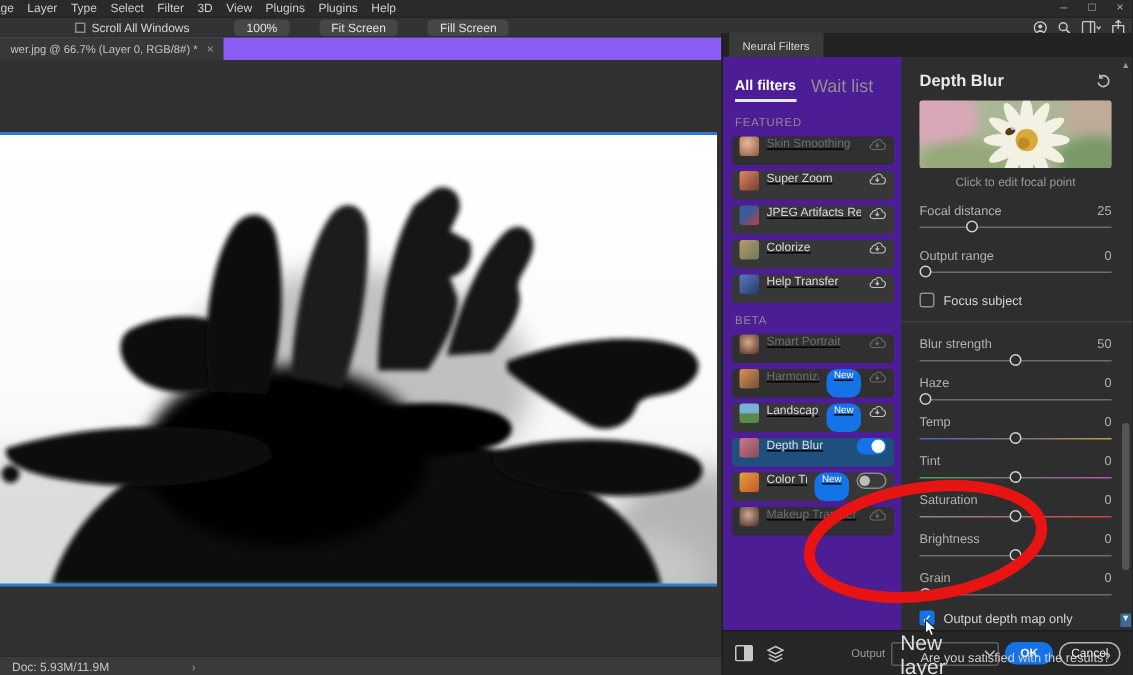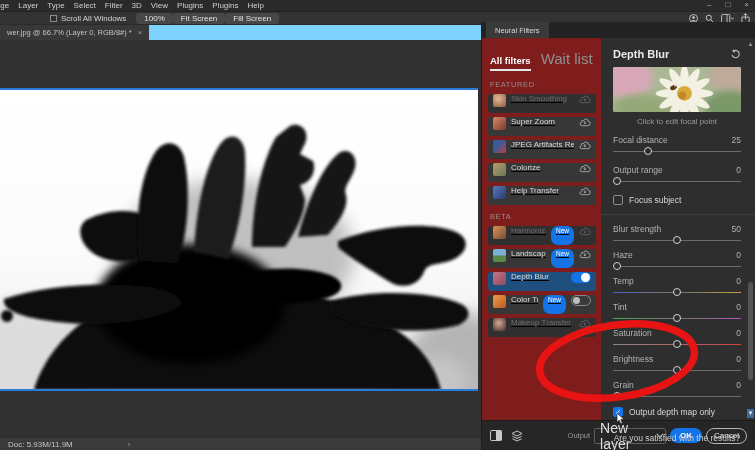--- a/index.html
+++ b/index.html
@@ -12,28 +12,28 @@
              color:#cfcfcf; font-size:8px; gap:9px; padding-left:0; margin-left:-13px;
              position:relative; }
   .menubar .menu { white-space:nowrap; cursor:default; }
   .winctl { position:absolute; right:6px; top:0; display:flex; gap:14px; color:#b5b5b5; font-size:8px; }
 
   
   .optionsbar { height:13px; background:#333333; border-top:1px solid #222;
                 display:flex; align-items:center; font-size:8px; color:#d6d6d6; position:relative;padding-left:44px; }
   .ob-check { width:7px; height:7px; border:1px solid #8a8a8a; background:#2d2d2d; margin:0 4px 0 6px; }
   .ob-label { margin-right:10px; }
-  .ob-btn { background:#474747; border-radius:3px; padding:1px 8px; margin-left:0;
+  .ob-btn { background:#474747; border-radius:3px; padding:1px 8px; margin-left:20px;
             color:#e2e2e2; font-size:8px; line-height:9px; }
   .ob-icons { position:absolute; right:5px; top:1px; display:flex; align-items:center; gap:7px; }
   .ob-icons svg { display:block; }
 
   
   .leftstack { position:absolute; left:0; top:25px; width:481px; bottom:0; background:#313131; }
-  .tabbar { height:15px; background:#7dd3fc; display:flex; }
+  .tabbar { height:15px; background:#8b5cf6; display:flex; }
   .doctab { background:#383838; color:#c3c3c3; font-size:7.5px; display:flex; align-items:center;
             gap:6px; padding:0 7px; max-width:150px; white-space:nowrap; }
   .doctab .tclose { color:#9a9a9a; font-size:8px; }
 
   
   .canvas-area { position:absolute; left:0; top:15px; right:0; bottom:13px; background:#313131; overflow:hidden; }
   .canvas-white { position:absolute; left:0; top:49px; width:478px; height:301px;
                   background:linear-gradient(180deg,#ffffff 0%,#fbfbfb 55%,#ededed 100%); }
   .guide { position:absolute; left:0; width:100%; height:2px; background:#2b7cd9; z-index:5; }
   .guide.top { top:-1px; } .guide.bottom { bottom:-1px; }
@@ -46,24 +46,24 @@
 
   
   .panel { position:absolute; left:481px; top:22px; width:274px; bottom:0; background:#2d2d2d;
            border-left:1px solid #1d1d1d; display:flex; flex-direction:column; }
   .panel-tabstrip { height:16px; background:#232323; display:flex; }
   .panel-tab { background:#3a3a3a; color:#d8d8d8; font-size:7.5px; padding:0 9px;
                display:flex; align-items:center; margin-left:4px; }
   .panel-body { flex:1; display:flex; min-height:0; }
 
   
-  .filter-col { width:119px; background:#7f1d1d; padding:8px 5px 0 6px; }
+  .filter-col { width:119px; background:#4c1d95; padding:8px 5px 0 6px; }
   .ltabs { display:flex; gap:10px; align-items:flex-end; margin:4px 0 9px 2px; }
   .ltab-active { color:#fff; font-size:9.5px; font-weight:bold; border-bottom:2px solid #e8e8e8; padding-bottom:3px; }
-  .ltab { color:#8f8f8f; font-size:15px; padding-bottom:4px; }
+  .ltab { color:#8f8f8f; font-size:12px; padding-bottom:4px; }
   .sect { color:#8f8f8f; font-size:7.5px; letter-spacing:.6px; margin:7px 0 5px 2px; }
   .frow { height:19px; border-radius:3px; background:#373737; display:flex; 
           margin-bottom:4px; padding:0 5px; gap:5px;text-decoration:underline; }
   .frow.disabled { background:#303030; }
   .frow.disabled .flabel { color:#6f6f6f; }
   .frow.disabled .cloud { color:#6b6b6b; }
   .frow.selected { background:#1f4f7c; }
   .fthumb { width:13px; height:13px; border-radius:2px; flex:none; }
   .flabel { color:#dcdcdc; font-size:8px; flex:1; white-space:nowrap; overflow:hidden; }
   .cloud { color:#c2c2c2; width:12px; height:10px; flex:none; }
@@ -299,20 +299,27 @@
           <span class="fthumb t-style"></span>
           <span class="flabel">Help Transfer</span>
           <svg class="cloud" viewBox="0 0 16 12">
               <use href="#cloudi"></use>
             </svg>
         </div>
 
         <div class="sect">BETA</div>
 
         <div class="frow disabled">
+          <span class="fthumb t-portrait"></span>
+          <span class="flabel">Smart Portrait</span>
+          <svg class="cloud" viewBox="0 0 16 12">
+              <use href="#cloudi"></use>
+            </svg>
+        </div>
+        <div class="frow disabled">
           <span class="fthumb t-harmon"></span>
           <span class="flabel">Harmonization</span>
           <span class="badge">New</span>
           <svg class="cloud" viewBox="0 0 16 12">
               <use href="#cloudi"></use>
             </svg>
         </div>
         <div class="frow">
           <span class="fthumb t-landscape"></span>
           <span class="flabel">Landscape Mixer</span>

